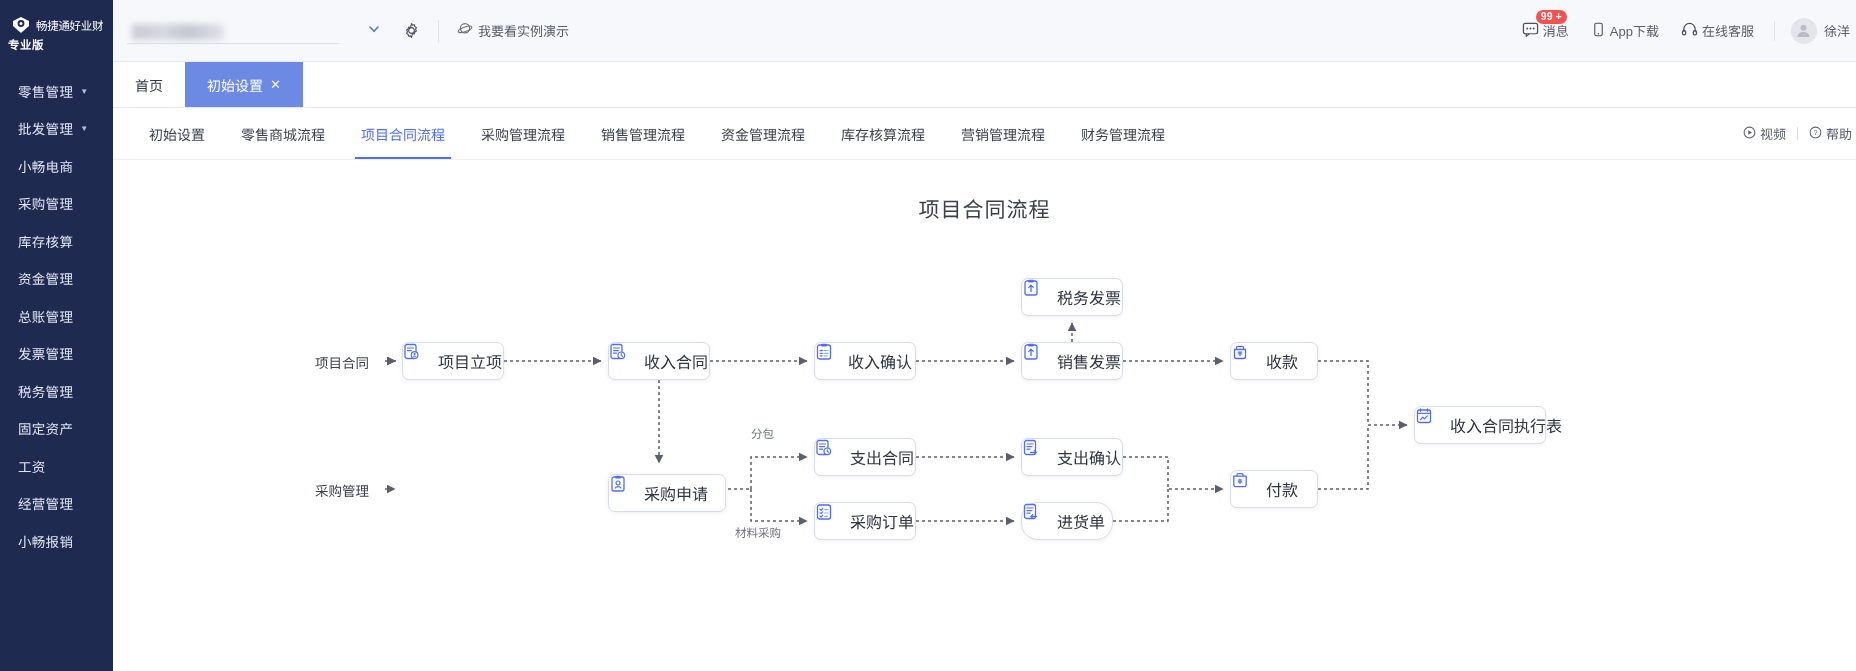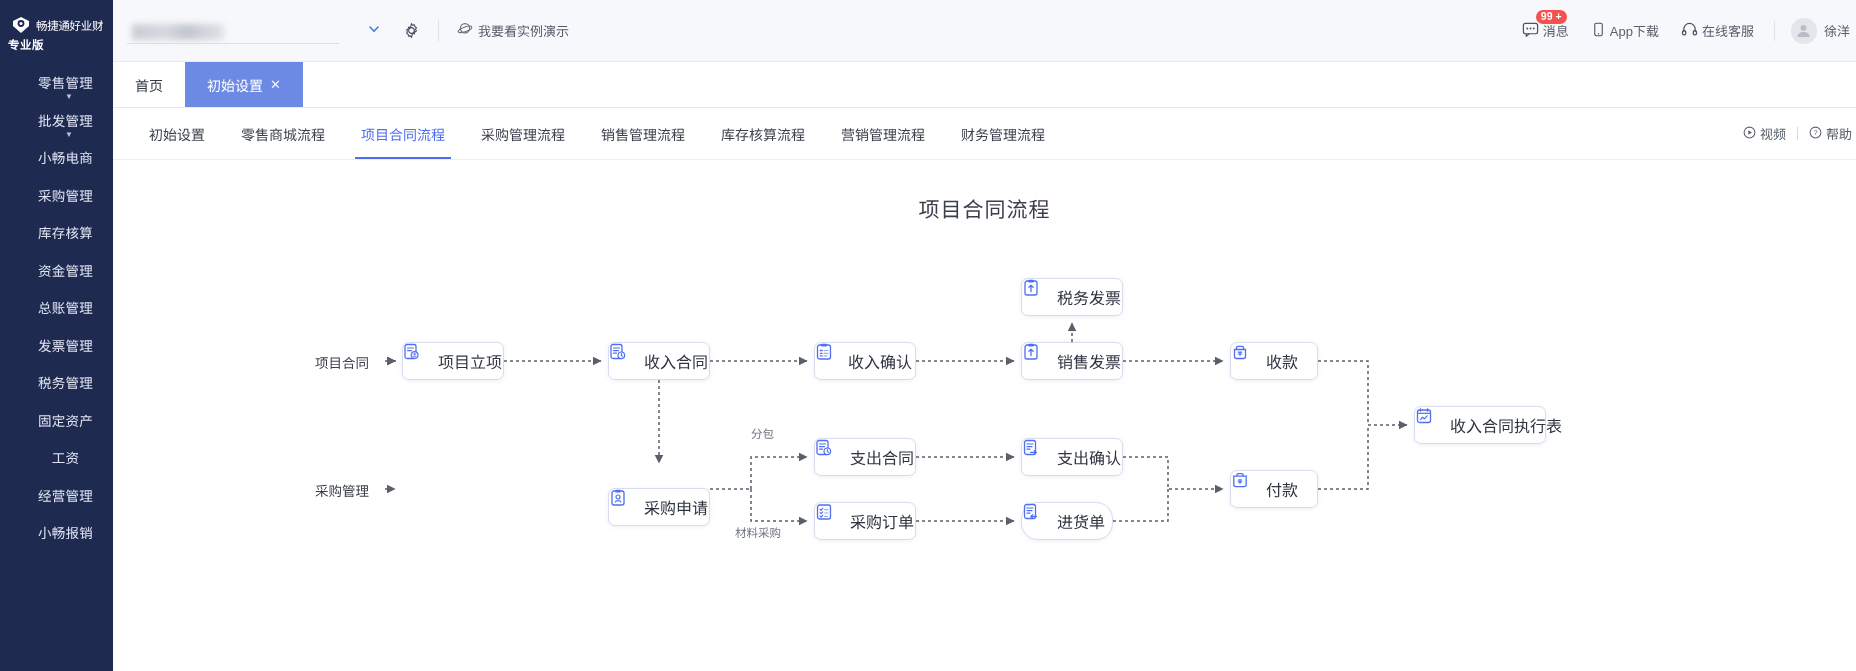--- a/index.html
+++ b/index.html
@@ -27,21 +27,21 @@
     white-space: nowrap; font-weight: 500;
   }
   .logo-badge {
     position: absolute; left: 8px; top: 36px;
     font-size: 11.5px; color: #ffffff; font-weight: 700; letter-spacing: 0.5px;
   }
   .side-menu { margin-top: 10px; }
   .side-item {
     height: 37.5px; display: flex; align-items: center;
     padding-left: 18px; font-size: 13.5px; color: #dfe4f2;
-    cursor: pointer; white-space: nowrap; letter-spacing: 0.3px; flex-direction: column;
+    cursor: pointer; white-space: nowrap; letter-spacing: 0.3px;
   }
   .side-caret {
     margin-left: 7px; font-size: 8px; color: #b9c2dd; line-height: 1;
     transform: translateY(1px);
   }
 
   
   .header {
     position: absolute; left: 113px; top: 0; width: 1743px; height: 62px;
     background: #f7f8fc; border-bottom: 1px solid #e8eaf0;
@@ -318,20 +318,23 @@
       <div class="snav active">
           <span>项目合同流程</span>
         </div>
       <div class="snav">
           <span>采购管理流程</span>
         </div>
       <div class="snav">
           <span>销售管理流程</span>
         </div>
       <div class="snav">
+          <span>资金管理流程</span>
+        </div>
+      <div class="snav">
           <span>库存核算流程</span>
         </div>
       <div class="snav">
           <span>营销管理流程</span>
         </div>
       <div class="snav">
           <span>财务管理流程</span>
         </div>
     </div>
     <div class="subnav-right">
@@ -487,21 +490,21 @@
           <svg width="18" height="18" viewBox="0 0 18 18">
               <rect x="2.5" y="3" width="13" height="12.5" rx="2" fill="none" stroke="#4f6ef2" stroke-width="1.3"></rect>
               <path d="M2.5 6.3h13" stroke="#4f6ef2" stroke-width="1.2"></path>
               <path d="M5.5 1.8v2.4M12.5 1.8v2.4" stroke="#4f6ef2" stroke-width="1.3" stroke-linecap="round"></path>
               <path d="M5.6 12.6l2-2.4 1.8 1.6 2.8-3" stroke="#4f6ef2" stroke-width="1.2" fill="none" stroke-linecap="round" stroke-linejoin="round"></path>
             </svg>
         </span>
         <span class="nlabel">收入合同执行表</span>
       </div>
 
-      <div class="node" style="left:495px; top:328px; width:102px;">
+      <div class="node" style="left:495px; top:314px; width:118px;">
         <span class="nicon">
           <svg width="18" height="18" viewBox="0 0 18 18">
               <rect x="3" y="2" width="12" height="14" rx="2" fill="none" stroke="#4f6ef2" stroke-width="1.3"></rect>
               <rect x="6.2" y="0.8" width="5.6" height="2.6" rx="1" fill="#4f6ef2"></rect>
               <circle cx="9" cy="8" r="2" fill="none" stroke="#4f6ef2" stroke-width="1.2"></circle>
               <path d="M6.3 13c.5-1.8 5-1.8 5.5 0" stroke="#4f6ef2" stroke-width="1.2" fill="none" stroke-linecap="round"></path>
             </svg>
         </span>
         <span class="nlabel">采购申请</span>
       </div>

